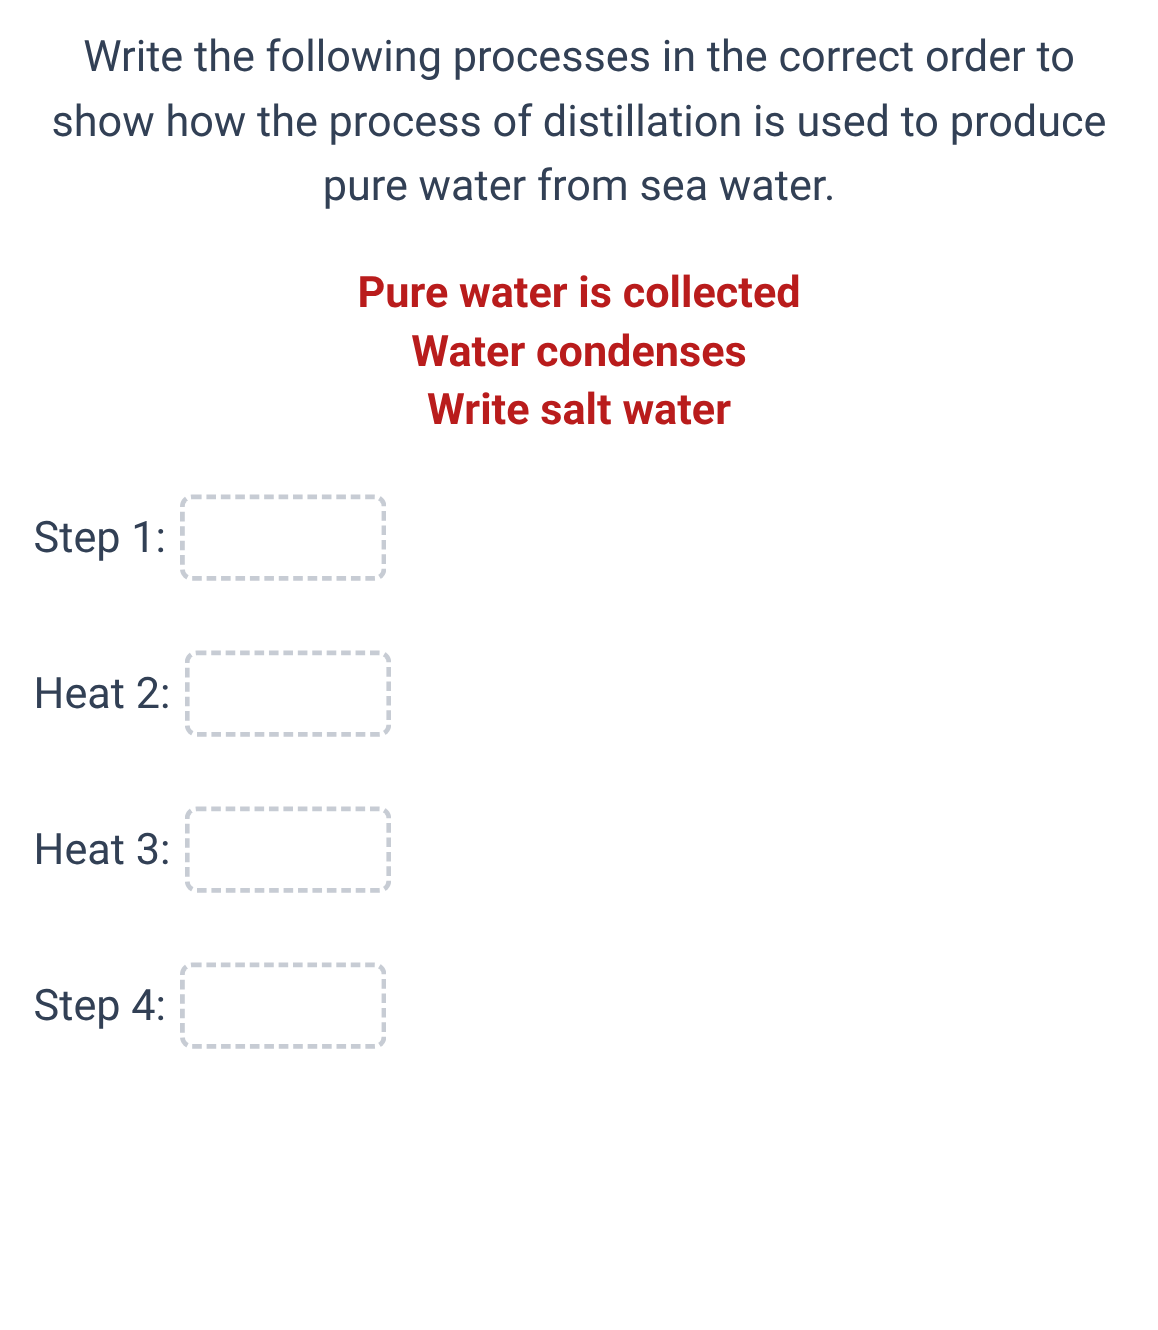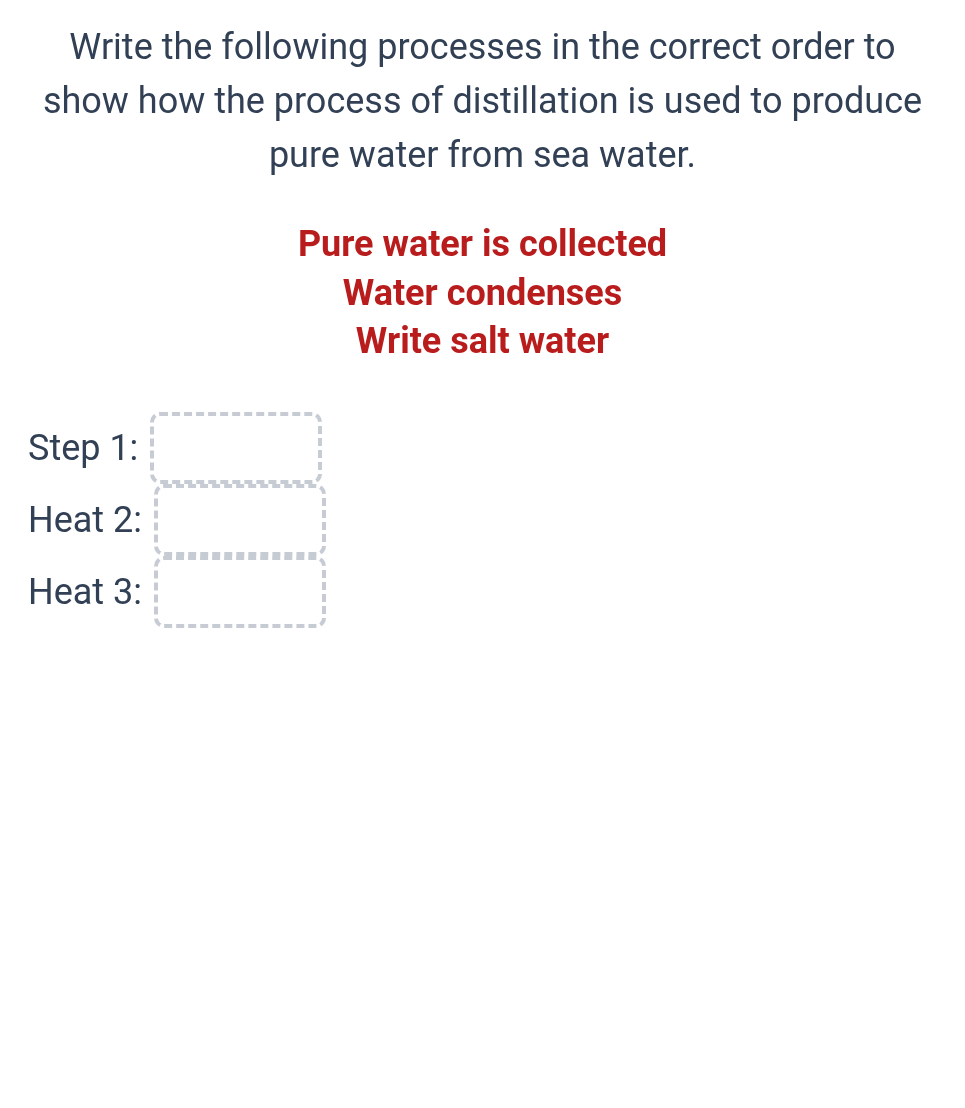--- a/index.html
+++ b/index.html
@@ -27,20 +27,21 @@
       margin-bottom: 46px;
       color: #b91c1c;
       font-weight: bold;
     }
     .options-list div {
       line-height: 1.35;
     }
     .steps-container {
       display: flex;
       flex-direction: column;
+      gap: 58px;
     }
     .step-row {
       display: flex;
       align-items: center;
       gap: 12px;
     }
     .step-label {
       color: #324055;
       font-weight: 400;
       font-size: 36px;
@@ -71,13 +72,17 @@
     <div class="drop-zone"></div>
   </div>
   <div class="step-row">
     <span class="step-label">Heat 2:</span>
     <div class="drop-zone"></div>
   </div>
   <div class="step-row">
     <span class="step-label">Heat 3:</span>
     <div class="drop-zone"></div>
   </div>
+  <div class="step-row">
+    <span class="step-label">Step 4:</span>
+    <div class="drop-zone"></div>
+  </div>
 </div>
 
 </body></html>

